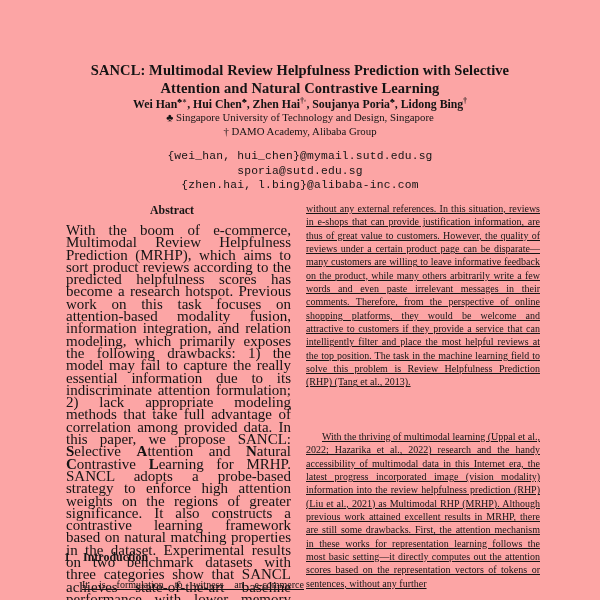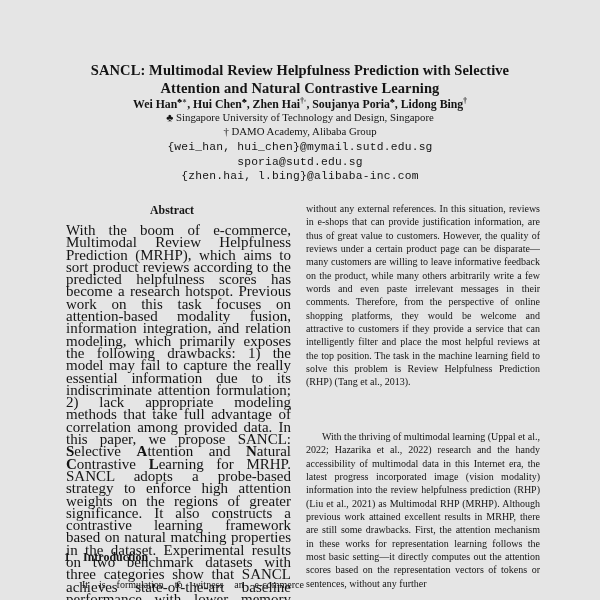--- a/index.html
+++ b/index.html
@@ -1,51 +1,51 @@
 <!DOCTYPE html>
 <html><head>
 <meta charset="utf-8">
 <title>SANCL Paper Page</title>
 <style>
   * { margin:0; padding:0; box-sizing:border-box; }
   html, body { background:#ffffff; }
   .page {
     position:relative; width:600px; height:600px;
-    background:#e5e5e5; overflow:hidden;
+    background:#fca5a5; overflow:hidden;
     font-family:"Liberation Serif","DejaVu Serif",serif;
     color:#141414;
   }
   .header { position:absolute; top:61px; left:0; width:600px; text-align:center; }
   .title-line { font-weight:bold; font-size:14.5px; line-height:18px; letter-spacing:0.1px; }
   .authors { font-weight:bold; font-size:11.8px; line-height:14px; }
   .sup { vertical-align:super; font-size:62%; line-height:0; }
   .affils { margin-top:0; }
   .affil { font-size:10.8px; line-height:13.5px; }
   .emails {
-    margin-top:2px;
+    margin-top:11px;
     font-family:"Liberation Mono","DejaVu Sans Mono",monospace;
     font-size:11.3px; line-height:14.6px; letter-spacing:0.2px;
   }
   .abstract-wrap { position:absolute; left:52px; top:203px; width:240px; }
   .abstract-heading { text-align:center; font-weight:bold; font-size:11.8px; }
   .abstract-body {
     margin-top:6px; padding-left:14px; padding-right:1px;
     font-size:15px; line-height:12.3px; text-align:justify;
   }
   .abstract-body .b { font-weight:bold; }
   .mono {
     font-family:"Liberation Mono","DejaVu Sans Mono",monospace;
     font-size:0.96em; letter-spacing:-0.2px;
   }
   .sec-head {
     position:absolute; left:64px; top:550px; width:240px;
     font-weight:bold; font-size:12px; display:flex;
   }
   .sec-num { width:19px; flex:none; }
-  .body-para { font-size:10px; line-height:13.35px; text-align:justify; }
+  .body-para { font-size:10px; line-height:13.35px; text-align:justify;text-decoration:underline; }
   .intro-para {
     position:absolute; left:64px; top:578px; width:240px;
     text-indent:18px; text-align-last:justify;
   }
   .rc-p1 { position:absolute; left:306px; top:202px; width:234px; max-height:227px; overflow:hidden; }
   .rc-p2 { position:absolute; left:306px; top:430px; width:234px; text-indent:16px; }
   a.link { color:inherit; text-decoration:none; }
 </style>
 </head>
 <body>

